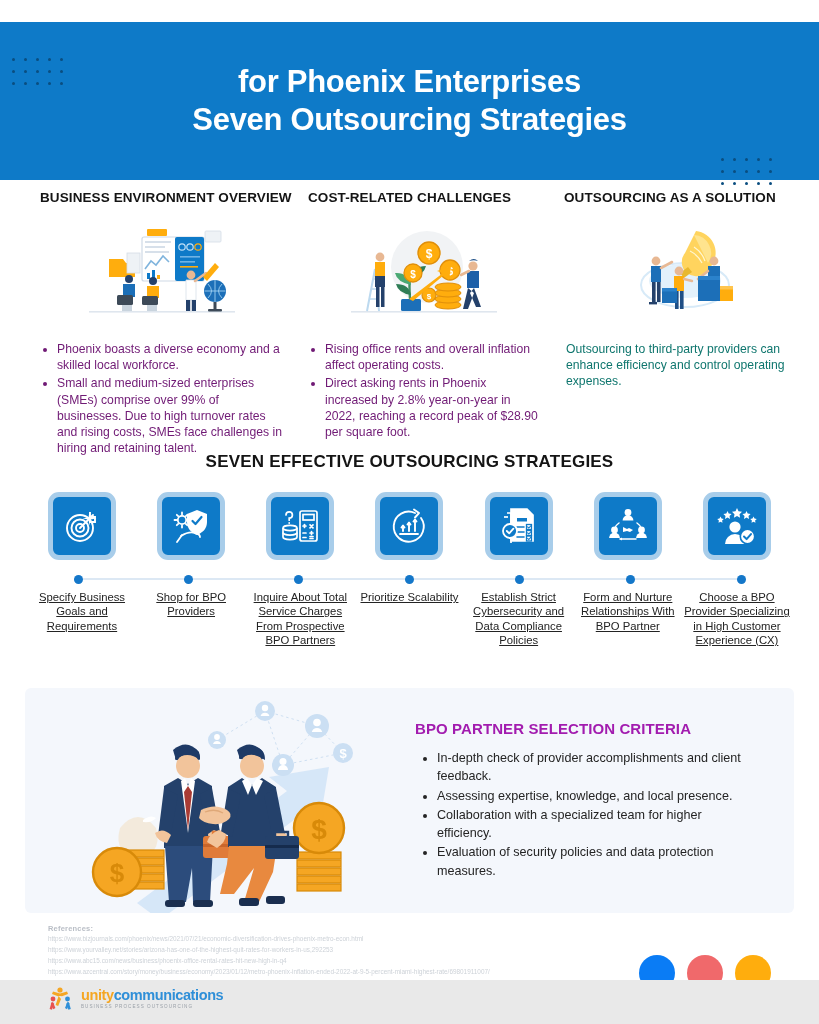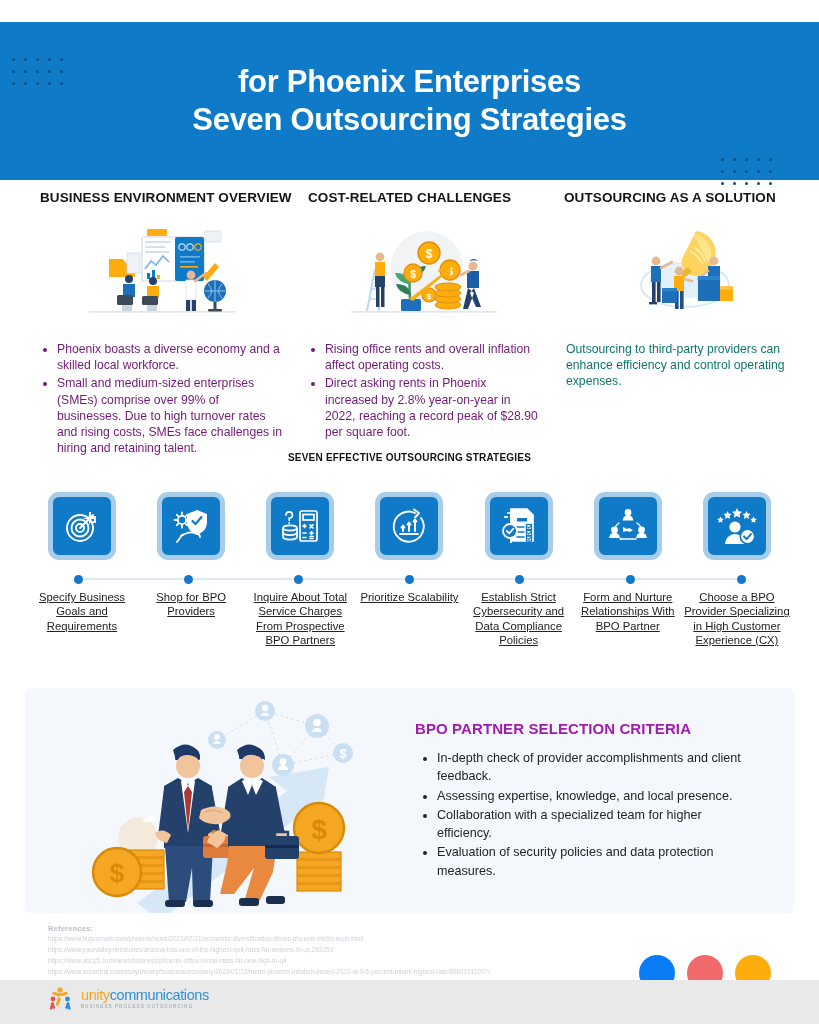--- a/index.html
+++ b/index.html
@@ -45,21 +45,21 @@
   }
   .col-art{height:108px;display:flex;align-items:center;justify-content:center;margin-bottom:14px;}
   .col-body{font-size:12.2px;line-height:1.33;color:#701a75;}
   .col-body ul{margin:0;padding-left:17px;}
   .col-body li{margin-bottom:2px;}
   .col-body.strong{font-weight:normal;color:#0f766e;padding-left:2px;}
 
   
   .strat-title{
     position:absolute;left:0;top:452px;width:819px;text-align:center;
-    font-size:10px;font-weight:bold;color:#141414;letter-spacing:0.2px;
+    font-size:17px;font-weight:bold;color:#141414;letter-spacing:0.2px;
   }
   .strat-row{position:absolute;left:0;top:492px;width:819px;display:flex;justify-content:space-between;padding:0 40px;box-sizing:border-box;}
   .strat-item{width:84px;display:flex;flex-direction:column;align-items:center;}
   .icon-box{
     width:68px;height:68px;border-radius:11px;
     background:#0E7AC8;border:5px solid #A8CDEA;
     box-sizing:border-box;
     display:flex;align-items:center;justify-content:center;
   }
   .timeline{position:absolute;left:74px;top:578px;width:672px;height:2px;background:#DCE8F4;}
@@ -82,21 +82,21 @@
   .criteria-list li{margin-bottom:1px;}
 
   
   .refs{position:absolute;left:48px;top:924px;}
   .refs-title{font-size:7.5px;font-weight:bold;color:#B9BEC6;margin-bottom:0;letter-spacing:0.2px;}
   .ref-line{font-size:6.4px;color:#CDD2D8;line-height:1.72;white-space:nowrap;}
   .footer-bar{position:absolute;left:0;top:980px;width:819px;height:44px;background:#E9E9E9;}
   .logo-wrap{position:absolute;left:48px;top:986px;display:flex;align-items:center;gap:7px;}
   .logo-mark{width:26px;height:26px;position:relative;flex:none;}
   .logo-text{line-height:1;}
-  .logo-name{font-size:14.5px;font-weight:normal;letter-spacing:-0.4px;}
+  .logo-name{font-size:14.5px;font-weight:bold;letter-spacing:-0.4px;}
   .lg-unity{color:#F5A623;}
   .lg-comm{color:#2F8FD8;}
   .logo-tag{font-size:4.6px;color:#9aa0a8;letter-spacing:1.05px;margin-top:2px;}
   .dots-circles{position:absolute;right:48px;top:955px;display:flex;gap:12px;}
   .dots-circles span{width:36px;height:36px;border-radius:50%;display:block;}
 </style>
 </head>
 <body>
 
 <div class="page">

